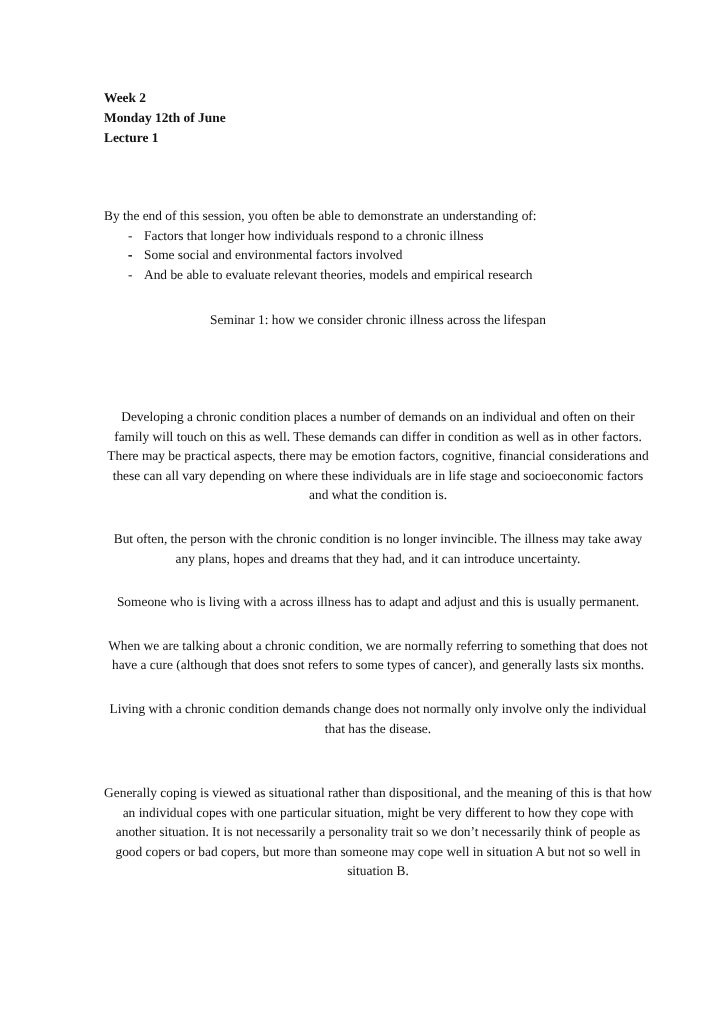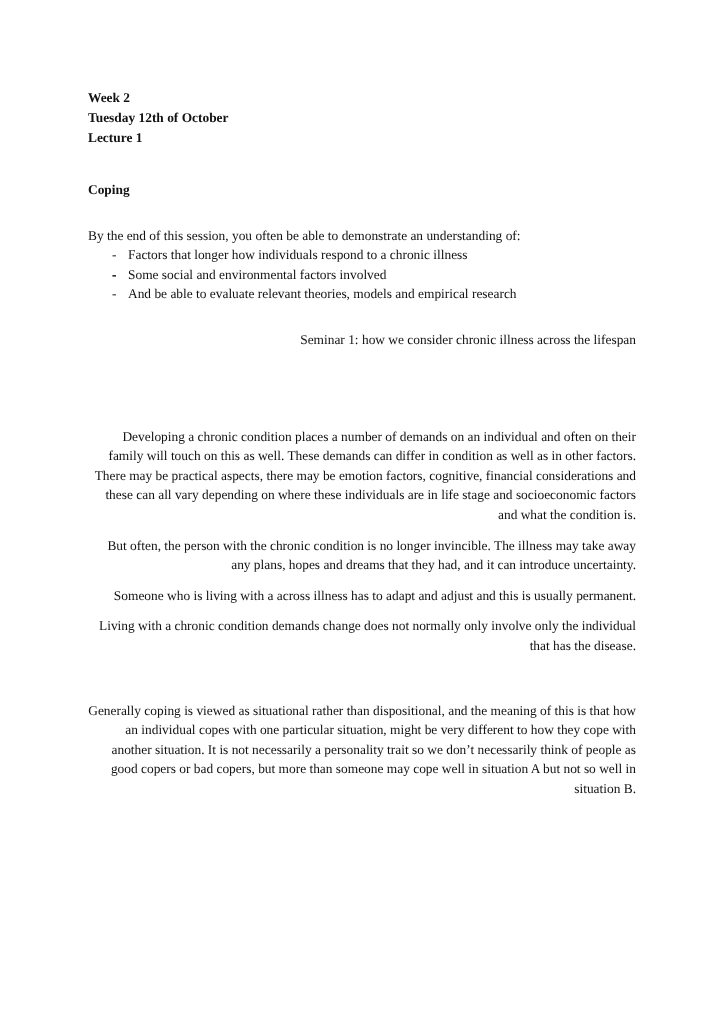--- a/index.html
+++ b/index.html
@@ -12,21 +12,21 @@
     position: relative;
     width: 724px;
     height: 1024px;
     background: #ffffff;
     margin: 0 auto;
     overflow: hidden;
     box-sizing: border-box;
   }
   .content {
     position: absolute;
-    left: 88px;
+    left: 104px;
     top: 88px;
     width: 548px;
     font-family: "Liberation Serif", "DejaVu Serif", serif;
     font-size: 13.4px;
     line-height: 19.6px;
     color: #121212;
     text-rendering: geometricPrecision;
   }
 
   
@@ -45,24 +45,24 @@
     line-height: 19.6px;
   }
   .gap-md { height: 26px; }
   .gap-lg { height: 32px; }
   .gap-xl { height: 45px; }
 
   
   .para {
     margin: 0;
     line-height: 19.6px;
-    text-align: right;
+    text-align: center;
   }
   .para + .para {
-    margin-top: 11px;
+    margin-top: 24px;
   }
 
   
   .aims-list {
     list-style: none;
     margin: 0;
     padding: 0;
   }
   .aims-list li {
     position: relative;
@@ -80,27 +80,26 @@
   }
 </style>
 </head>
 <body>
 
 <div class="page">
   <div class="content">
 
     <div class="title-block">
       <div class="tline">Week 2</div>
-      <div class="tline">Tuesday 12th of October</div>
+      <div class="tline">Monday 12th of June</div>
       <div class="tline">Lecture 1</div>
     </div>
 
     <div class="gap-lg"></div>
 
-    <div class="head-bold">Coping</div>
 
     <div class="gap-md"></div>
 
     <div class="lead-in">By the end of this session, you often be able to demonstrate an understanding of:</div>
 
     <ul class="aims-list">
       <li>
         <span class="dash">-</span>
         <span>Factors that longer how individuals respond to a chronic illness</span>
       </li>
@@ -122,20 +121,21 @@
     <div class="para">Seminar 1: how we consider chronic illness across the lifespan</div>
 
     <div class="gap-lg"></div>
 
 
     <div class="gap-xl"></div>
 
     <p class="para">Developing a chronic condition places a number of demands on an individual and often on their family will touch on this as well. These demands can differ in condition as well as in other factors. There may be practical aspects, there may be emotion factors, cognitive, financial considerations and these can all vary depending on where these individuals are in life stage and socioeconomic factors and what the condition is.</p>
     <p class="para">But often, the person with the chronic condition is no longer invincible. The illness may take away any plans, hopes and dreams that they had, and it can introduce uncertainty.</p>
     <p class="para">Someone who is living with a across illness has to adapt and adjust and this is usually permanent.</p>
+    <p class="para">When we are talking about a chronic condition, we are normally referring to something that does not have a cure (although that does snot refers to some types of cancer), and generally lasts six months.</p>
     <p class="para">Living with a chronic condition demands change does not normally only involve only the individual that has the disease.</p>
 
     <div class="gap-xl"></div>
 
     <p class="para">Generally coping is viewed as situational rather than dispositional, and the meaning of this is that how an individual copes with one particular situation, might be very different to how they cope with another situation. It is not necessarily a personality trait so we don’t necessarily think of people as good copers or bad copers, but more than someone may cope well in situation A but not so well in situation B.</p>
 
   </div>
 </div>
 
 </body></html>

